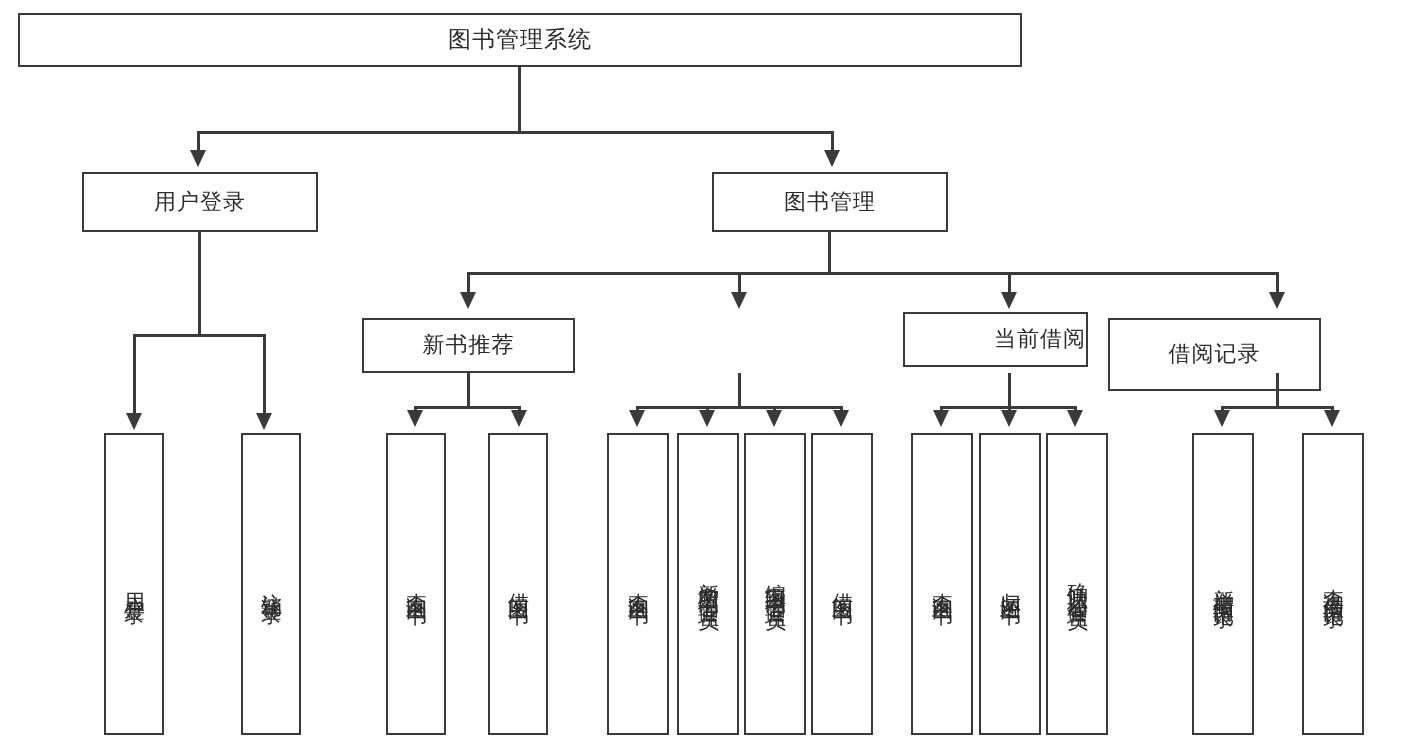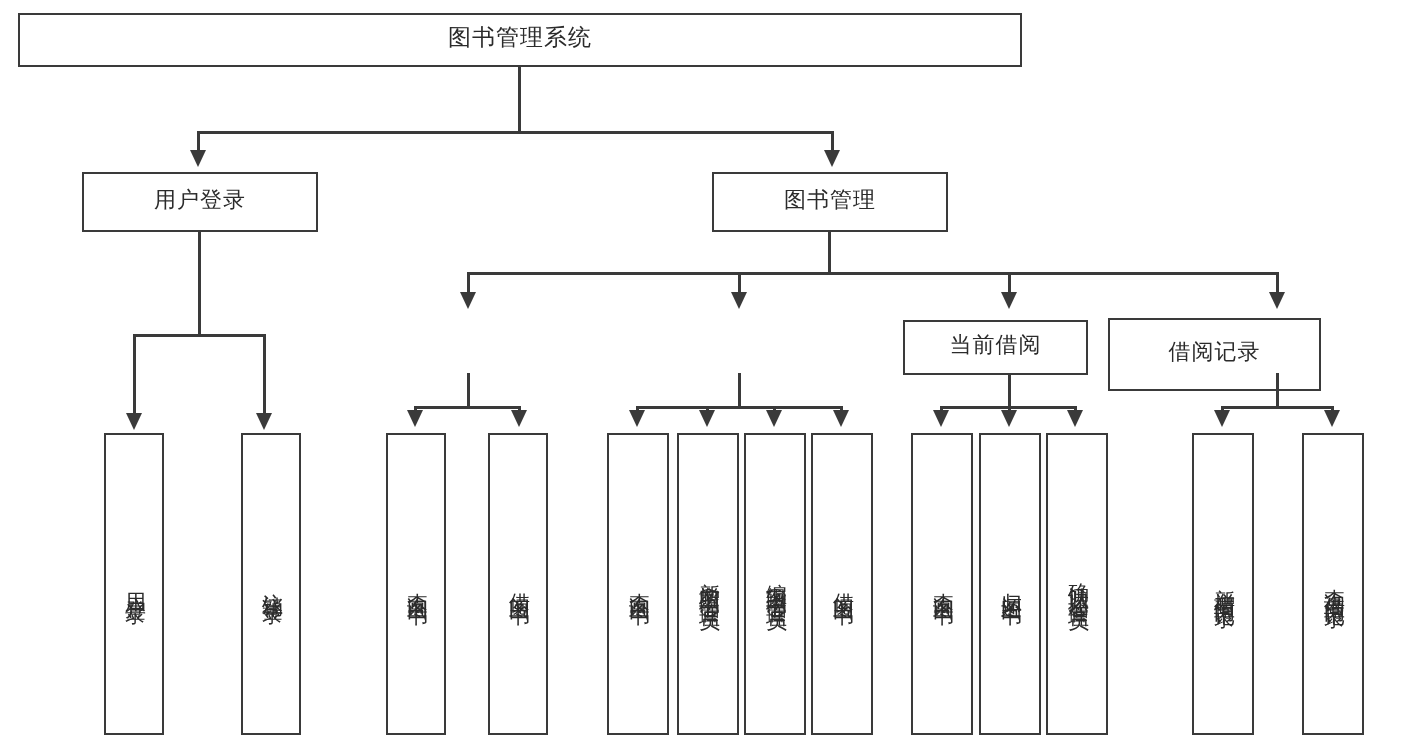--- a/index.html
+++ b/index.html
@@ -21,21 +21,20 @@
   
   .node {
     position: absolute;
     box-sizing: border-box;
     background: #ffffff;
     border: 2.5px solid #3a3a3a;
     display: flex;
     align-items: center;
     justify-content: center;
     color: #2b2b2b;
-    font-family: Liberation Mono, monospace;
   }
   .node.h {
     font-size: 22px;
     line-height: 1.1;
     letter-spacing: 1px;
   }
   .node.root {
     font-size: 23px;
   }
   .node.v {
@@ -117,21 +116,24 @@
   <div class="ln horz" style="left:467px; top:272px; width:812px; height:3px;"></div>
   <div class="ln vert" style="left:467px; top:272px; width:3px; height:23px;"></div>
   <div class="arrow" style="left:460px; top:292px;"></div>
   <div class="ln vert" style="left:738px; top:272px; width:3px; height:23px;"></div>
   <div class="arrow" style="left:731px; top:292px;"></div>
   <div class="ln vert" style="left:1008px; top:272px; width:3px; height:23px;"></div>
   <div class="arrow" style="left:1001px; top:292px;"></div>
   <div class="ln vert" style="left:1276px; top:272px; width:3px; height:23px;"></div>
   <div class="arrow" style="left:1269px; top:292px;"></div>
 
-  <div class="node h" style="left:903px; top:320px; width:185px; height:55px;">
+  <div class="node h" style="left:362px; top:318px; width:213px; height:55px;">
+    <span>新书推荐</span>
+  </div>
+  <div class="node h" style="left:903px; top:312px; width:185px; height:55px;justify-content:flex-end;">
     <span>当前借阅</span>
   </div>
   <div class="node h" style="left:1108px; top:318px; width:213px; height:73px;">
     <span>借阅记录</span>
   </div>
 
   <div class="ln vert" style="left:467px; top:373px; width:3px; height:35px;"></div>
   <div class="ln horz" style="left:414px; top:406px; width:107px; height:3px;"></div>
   <div class="ln vert" style="left:414px; top:406px; width:3px; height:10px;"></div>
   <div class="arrow" style="left:407px; top:410px;"></div>

